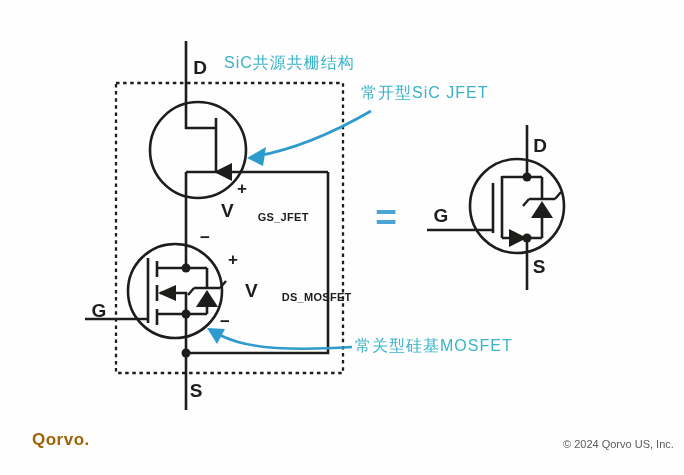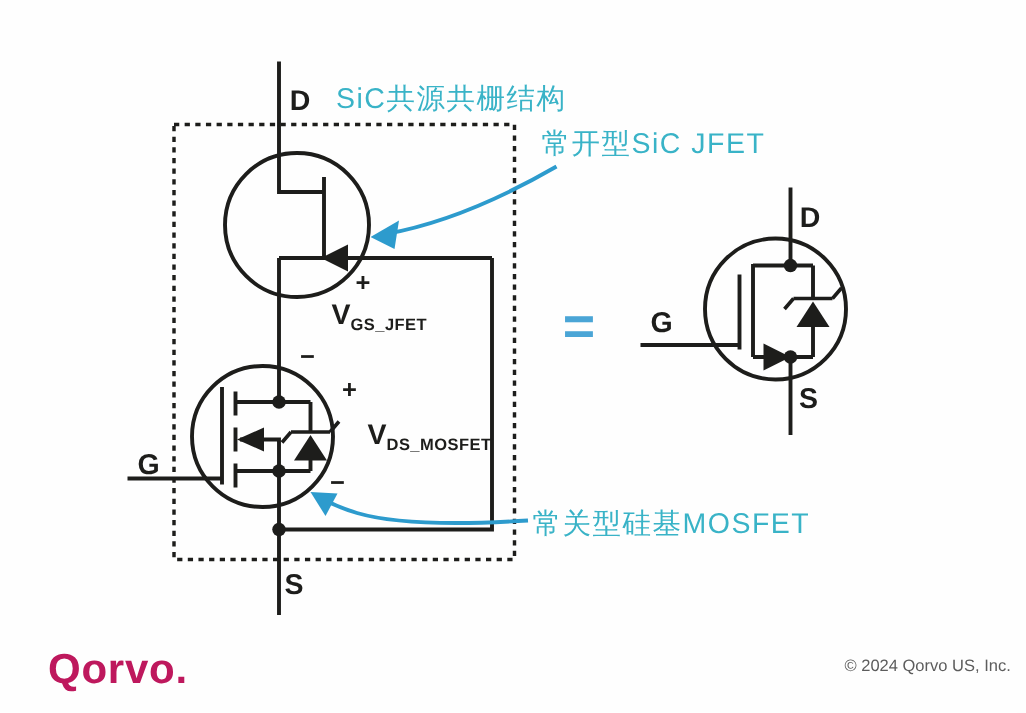--- a/index.html
+++ b/index.html
@@ -2,28 +2,28 @@
 <html><head>
 <meta charset="utf-8">
 <style>
   html,body{margin:0;padding:0;background:#ffffff;}
   #stage{
     position:relative;width:684px;height:475px;background:#fefefe;
     font-family:"Liberation Sans","DejaVu Sans",sans-serif;overflow:hidden;
   }
   #circuit-svg{position:absolute;left:0;top:0;}
   .lbl{position:absolute;white-space:nowrap;}
-  .cn{color:#39b3c7;font-size:19px;letter-spacing:1px;}
+  .cn{color:#39b3c7;font-size:16px;letter-spacing:1px;}
   .term{color:#1d1d1b;font-size:19px;font-weight:bold;transform:translate(-50%,-50%);}
   .pm{color:#1d1d1b;font-size:17px;font-weight:bold;transform:translate(-50%,-50%);}
   .vlabel{color:#1d1d1b;font-weight:bold;}
   .vlabel .vmain{font-size:19px;}
-  .vlabel .vsub{font-size:11px;vertical-align:-4px;letter-spacing:0.3px;}
+  .vlabel .vsub{font-size:11px;vertical-align:-4px;letter-spacing:0.3px;margin-left:24px;}
   .equals{color:#4aa5d6;font-size:37px;font-weight:bold;transform:translate(-50%,-50%);letter-spacing:0;}
-  .logo{color:#be185d;font-size:28px;font-weight:800;letter-spacing:0.5px;}
+  .logo{color:#a16207;font-size:17px;font-weight:800;letter-spacing:0.5px;}
   .copyright{color:#5c5c5c;font-size:11px;text-align:right;}
 </style>
 </head>
 <body>
 
 <div id="stage">
 
   <svg id="circuit-svg" width="684" height="475" viewBox="0 0 684 475" stroke="#1d1d1b" stroke-width="2.6" fill="none">
 
     <rect x="116" y="83" width="227" height="290" stroke-width="2.3" stroke-dasharray="3.5 3.6"></rect>

